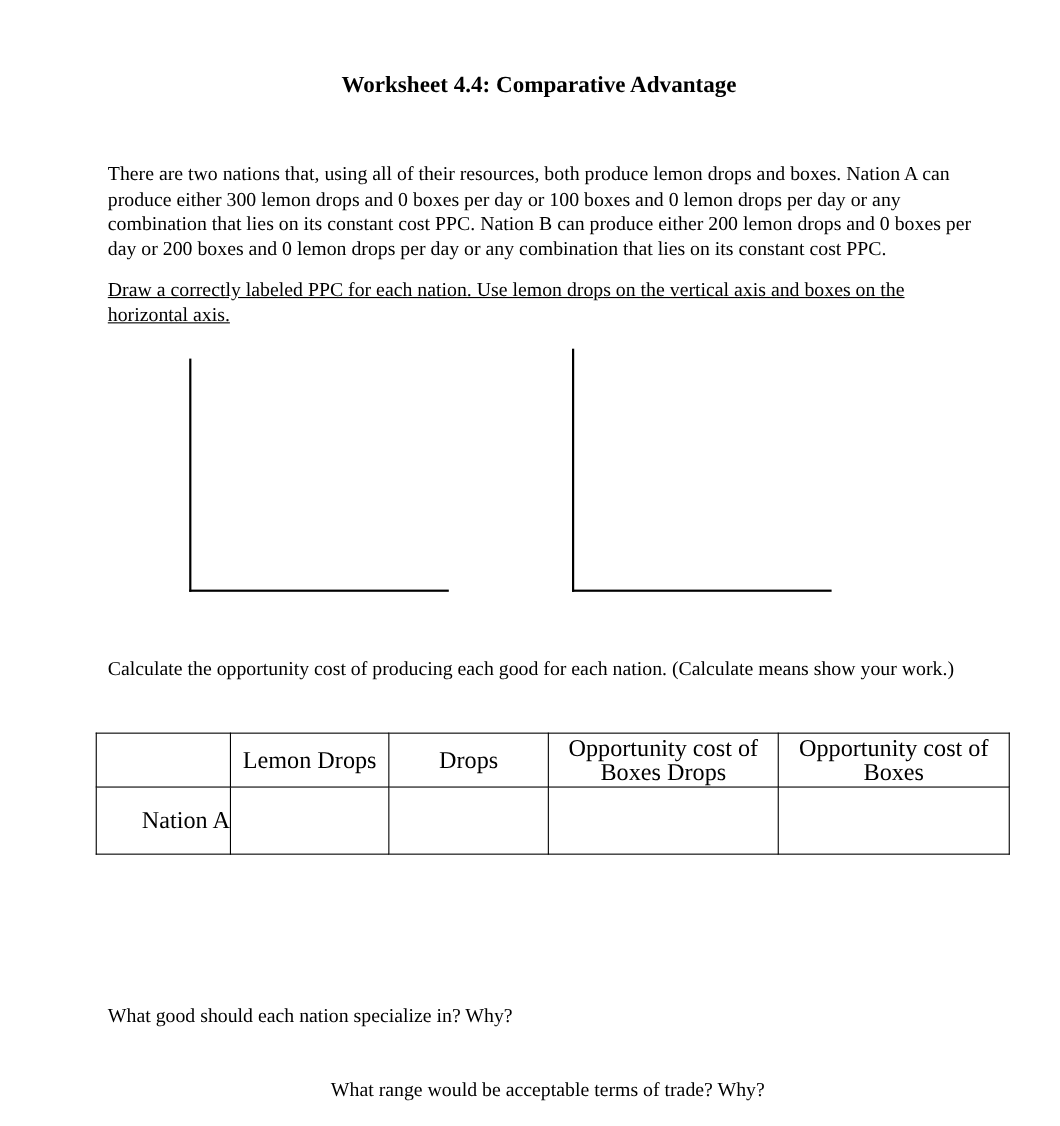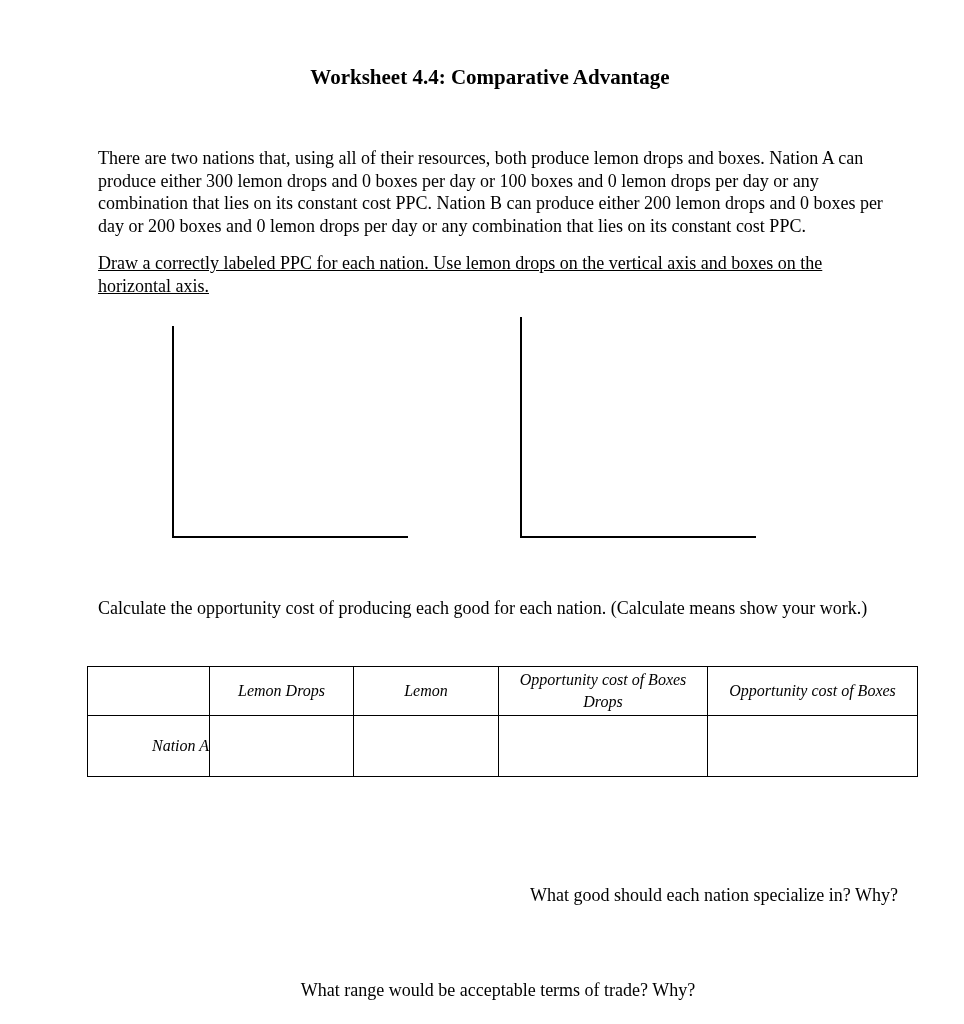--- a/index.html
+++ b/index.html
@@ -12,27 +12,27 @@
       position: absolute; left: 0; width: 980px; top: 64px;
       text-align: center; font-weight: bold; font-size: 21px; line-height: 26px;
     }
     .para {
       position: absolute; left: 98px; width: 800px;
       font-size: 18px; line-height: 22.6px;
     }
     .p1 { top: 115px; margin-top: 32px; }
     .p2 { top: 252px; text-decoration: underline; }
     .p3 { top: 597px; }
-    .q1 { top: 884px; text-align: right; }
+    .q1 { top: 912px; }
     .q2 { top: 979px; text-align: center; }
     .axis-v { position: absolute; background: #000; width: 2px; }
     .axis-h { position: absolute; background: #000; height: 2px; }
     table.oc {
       position: absolute; left: 87px; top: 666px;
-      border-collapse: collapse; font-size: 16px; font-style: italic;
+      border-collapse: collapse; font-size: 22px;
     }
     table.oc td {
       border: 1px solid #000; padding: 0; vertical-align: middle;
     }
     .hdr td { height: 48px; text-align: center; line-height: 22px; }
     .row td { height: 60px; }
     .row td.lbl { text-align: right; padding-left: 10px; }
   </style>
 </head>
 <body>
@@ -53,21 +53,21 @@
   <div class="axis-h" style="left:520px; top:536px; width:236px;"></div>
 </div>
 
 <div class="para p3">Calculate the opportunity cost of producing each good for each nation. (Calculate means show your work.)</div>
 
 <table class="oc">
   <tbody>
       <tr class="hdr">
     <td style="width:121px"></td>
     <td style="width:143px">Lemon Drops</td>
-    <td style="width:144px">Lemon</td>
+    <td style="width:144px">Drops</td>
     <td style="width:192px; padding:0 8px;">Opportunity cost of Boxes Drops</td>
     <td style="width:193px; padding:0 8px;">Opportunity cost of Boxes</td>
   </tr>
   <tr class="row">
     <td class="lbl">Nation A</td>
     <td></td>
     <td></td>
     <td></td>
     <td></td>
   </tr>

